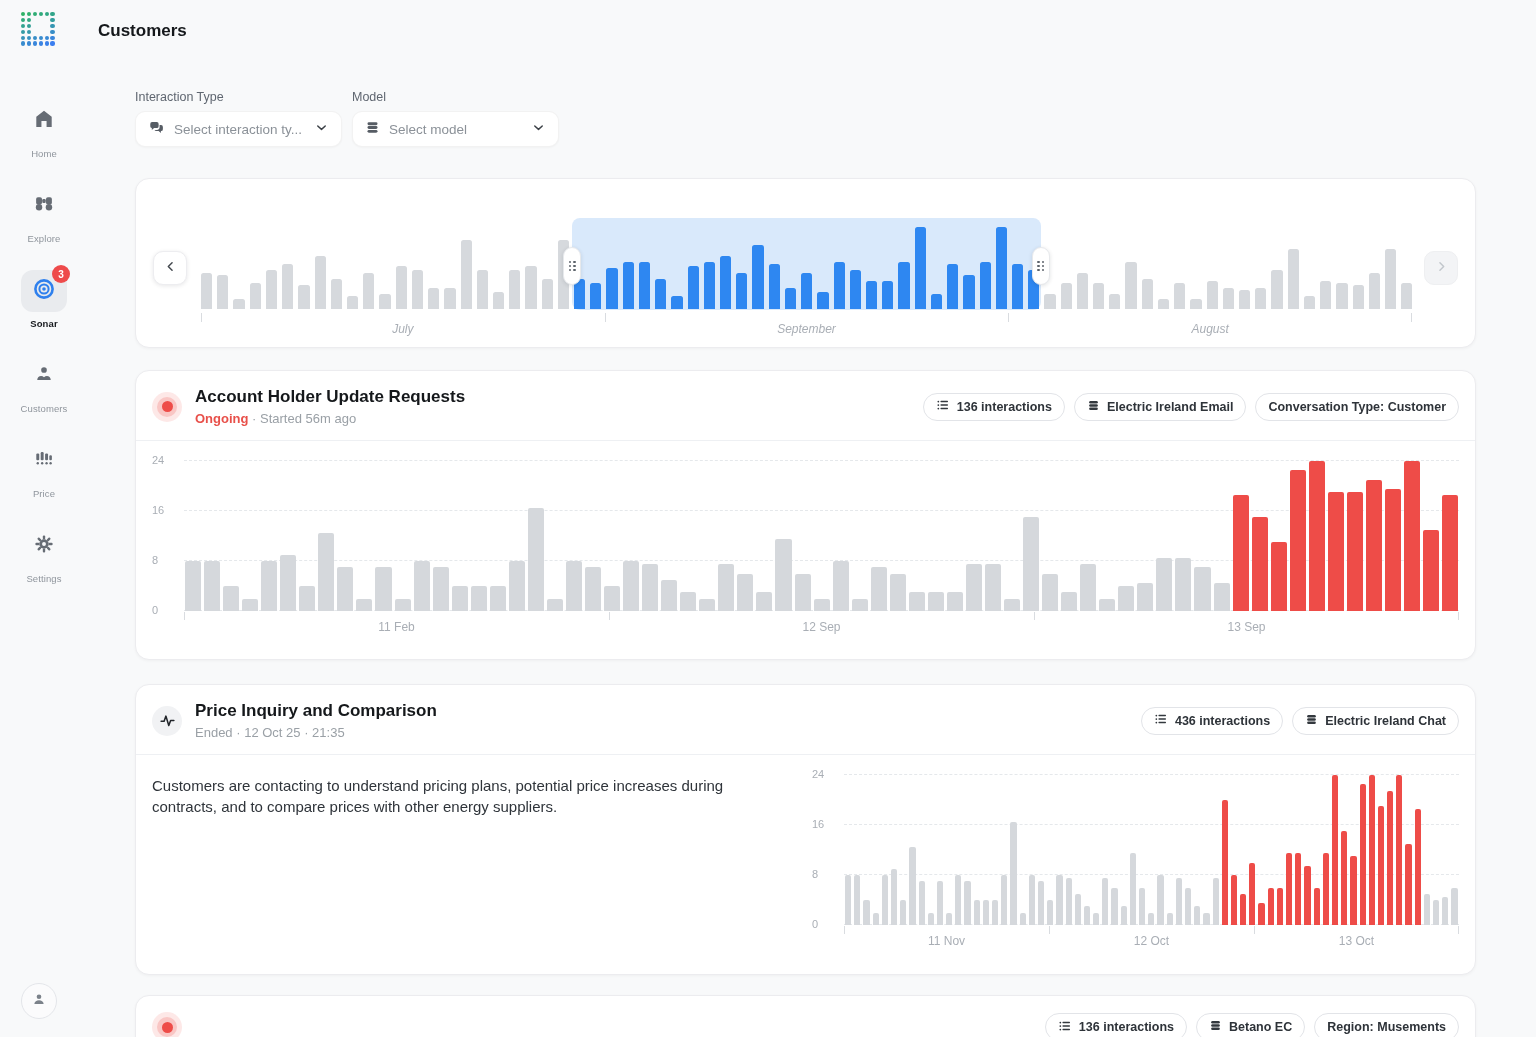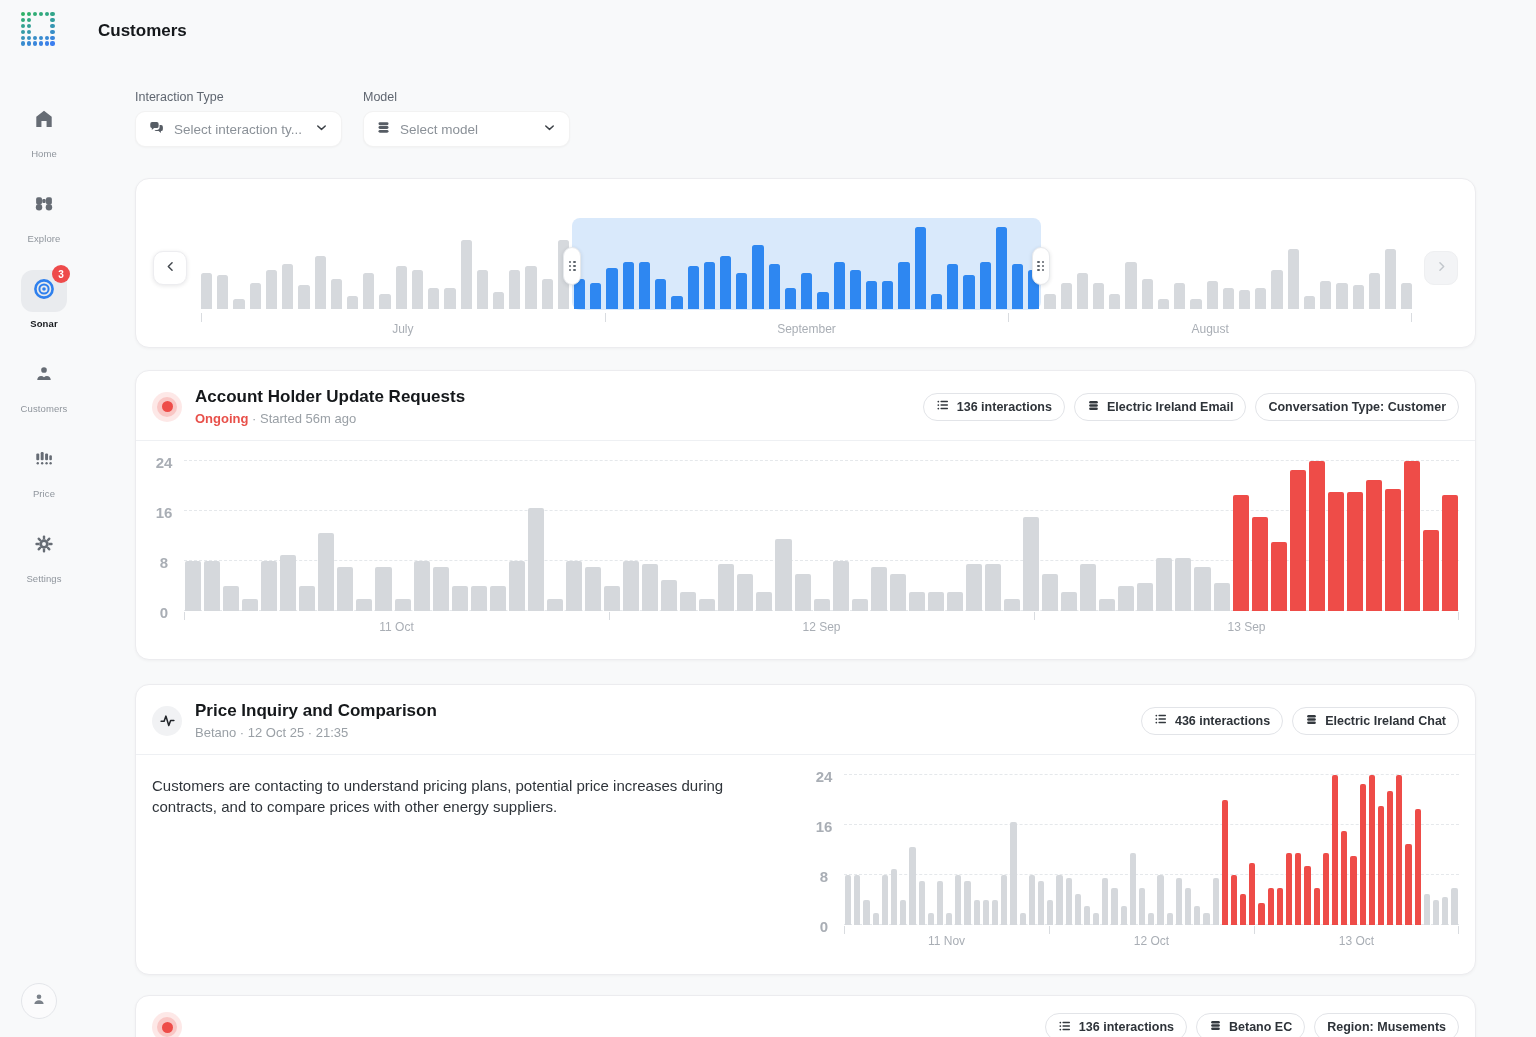--- a/index.html
+++ b/index.html
@@ -17,41 +17,41 @@
   .nav-item.active .icon-wrap { background:#e9ebee; }
   .nav-label { font-size:9.5px; color:#8f959c; letter-spacing:.1px; }
   .nav-item.active .nav-label { color:#16191d; font-weight:700; }
   .nav-badge { position:absolute; top:-5px; right:-3px; min-width:18px; height:18px; border-radius:9px; background:#ee4b4b; color:#fff; font-size:10px; font-weight:700; display:grid; place-items:center; padding:0 5px; }
   .avatar-btn { position:absolute; left:21px; bottom:18px; width:36px; height:36px; border-radius:50%; background:#fbfbfc; border:1px solid #e4e6ea; display:grid; place-items:center; cursor:pointer; }
 
   
   .main { position:absolute; left:88px; top:0; right:0; height:100%; }
   .page-title { position:absolute; left:10px; top:21px; font-size:17px; font-weight:700; color:#15181b; }
 
-  .filters { position:absolute; left:47px; top:90px; display:flex; gap:21px; }
+  .filters { position:absolute; left:47px; top:90px; display:flex; gap:10px; }
   .filter-label { font-size:12.5px; color:#5f6670; margin-bottom:7px; }
   .select { display:flex; align-items:center; gap:9px; width:207px; height:36px; background:#fff; border:1px solid rgba(0,0,0,.05); border-radius:10px; padding:0 12px; cursor:pointer; box-shadow:0 1px 2px rgba(0,0,0,.03); }
   .select .val { flex:1; font-size:13.5px; color:#8b9198; text-align:left; white-space:nowrap; overflow:hidden; }
 
   
   .tl-card { position:absolute; left:47px; top:178px; width:1341px; height:170px; background:#fff; border:1px solid #ececef; border-radius:14px; box-shadow:0 1px 3px rgba(20,24,30,.04); }
   .tl-range { position:absolute; top:15px; left:0; right:0; text-align:center; font-size:15px; font-weight:700; color:#17191d; }
   .tl-nav { position:absolute; top:72px; width:34px; height:34px; border-radius:10px; display:grid; place-items:center; cursor:pointer; }
   .tl-nav.left  { left:17px; background:#fff; border:1px solid #ededf0; box-shadow:0 1px 4px rgba(20,24,30,.10); }
   .tl-nav.right { right:17px; background:#f3f4f6; border:1px solid #eeeff1; }
   .tl-plot { position:absolute; left:65px; right:63px; top:44px; height:86px; }
   .tl-sel { position:absolute; top:-5px; bottom:-1px; background:#d9e9fb; border-radius:8px; }
   .tl-bars { position:absolute; inset:0; display:flex; align-items:flex-end; gap:5px; }
   .tl-bar { flex:1; background:#d6d9dd; border-radius:2.5px 2.5px 0 0; min-height:4px; }
   .tl-bar.sel { background:#2e87f1; }
   .tl-handle { position:absolute; top:50%; transform:translate(-50%,-50%); width:18px; height:38px; background:#fff; border:1px solid #e7e9ec; border-radius:9px; box-shadow:0 1px 4px rgba(20,24,30,.12); display:grid; place-items:center; cursor:ew-resize; z-index:2; }
   .grip { display:grid; grid-template-columns:repeat(2,2.2px); gap:2.2px; }
   .grip i { width:2.2px; height:2.2px; border-radius:50%; background:#5d636b; }
   .tl-axis { position:absolute; left:65px; right:63px; top:134px; display:flex; }
-  .tl-axis .cell { flex:1; position:relative; display:flex; justify-content:center; padding-top:9px; font-size:12px; color:#a9aeb5; }
+  .tl-axis .cell { flex:1; position:relative; display:flex; justify-content:center; padding-top:9px; font-size:12px; color:#a9aeb5;font-style:italic; }
   .tl-axis .cell::before { content:''; position:absolute; left:0; top:0; height:9px; border-left:1px solid #d9dce0; }
   .tl-axis::after { content:''; position:absolute; right:0; top:0; height:9px; border-left:1px solid #d9dce0; }
 
   
   .card { position:absolute; left:47px; width:1341px; background:#fff; border:1px solid #ececef; border-radius:14px; box-shadow:0 1px 3px rgba(20,24,30,.04); cursor:pointer; }
   .card-1 { top:370px; height:290px; }
   .card-2 { top:684px; height:291px; }
   .card-3 { top:995px; height:240px; }
   .card-head { display:flex; align-items:center; gap:13px; padding:16px 16px 14px 16px; }
   .card-title { font-size:17px; font-weight:700; color:#15181b; }
@@ -65,21 +65,21 @@
 
   .pulse { width:30px; height:30px; border-radius:50%; background:rgba(238,76,72,.13); display:grid; place-items:center; flex:0 0 auto; }
   .pulse-mid { width:20px; height:20px; border-radius:50%; background:rgba(238,76,72,.22); display:grid; place-items:center; }
   .pulse-core { width:11px; height:11px; border-radius:50%; background:#ee4c48; }
   .act-circle { width:30px; height:30px; border-radius:50%; background:#f1f2f4; display:grid; place-items:center; flex:0 0 auto; }
 
   
   .chart { flex:1; }
   .plot { position:relative; height:150px; margin-left:32px; }
   .grid { position:absolute; left:0; right:0; height:0; border-top:1px dashed #e5e8eb; }
-  .grid .yl { position:absolute; left:-32px; top:-7px; width:24px; text-align:center; font-size:15px; color:#a9aeb5;font-weight:bold; }
+  .grid .yl { position:absolute; left:-32px; top:-7px; width:24px; text-align:left; font-size:11px; color:#a9aeb5; }
   .bars { position:absolute; left:1px; right:1px; top:0; bottom:0; display:flex; align-items:flex-end; gap:3px; }
   .bar { flex:1; background:#d5d8dc; border-radius:2px 2px 0 0; }
   .bar.red { background:#ee4c48; }
   .xaxis { position:relative; display:flex; margin-left:32px; margin-top:1px; }
   .xaxis .cell { flex:1; position:relative; display:flex; justify-content:center; padding-top:8px; font-size:12px; color:#a9aeb5; }
   .xaxis .cell::before { content:''; position:absolute; left:0; top:0; height:8px; border-left:1px solid #d9dce0; }
   .xaxis::after { content:''; position:absolute; right:0; top:0; height:8px; border-left:1px solid #d9dce0; }
 </style>
 </head>
 <body>
@@ -533,39 +533,39 @@
                 <div class="bar red" style="height: 79.1667%;"></div>
                 <div class="bar red" style="height: 79.1667%;"></div>
                 <div class="bar red" style="height: 87.5%;"></div>
                 <div class="bar red" style="height: 81.25%;"></div>
                 <div class="bar red" style="height: 100%;"></div>
                 <div class="bar red" style="height: 54.1667%;"></div>
                 <div class="bar red" style="height: 77.0833%;"></div>
               </div>
             </div>
             <div class="xaxis">
-              <div class="cell">11 Oct</div>
+              <div class="cell">11 Feb</div>
               <div class="cell">12 Sep</div>
               <div class="cell">13 Sep</div>
             </div>
           </div>
       </div>
     </article>
 
     <article class="card card-2">
       <header class="card-head">
         <span class="act-circle">
           <svg width="17" height="17" viewBox="0 0 24 24">
               <polyline points="3,13 7.2,13 9.8,5.8 13.8,19 16.4,12 21,12" fill="none" stroke="#22262b" stroke-width="2.2" stroke-linecap="round" stroke-linejoin="round"></polyline>
             </svg>
         </span>
         <div>
           <div class="card-title">Price Inquiry and Comparison</div>
           <div class="card-sub">
-            <span>Betano</span>
+            <span>Ended</span>
             <span>·</span>
             <span>12 Oct 25 · 21:35</span>
           </div>
         </div>
         <div class="head-badges">
           <span class="badge">
             <span><svg width="14" height="14" viewBox="0 0 24 24">
                   <g fill="#33383e">
                     <circle cx="4" cy="6" r="1.5"></circle>
                     <rect x="7.6" y="4.9" width="13" height="2.2" rx="1.1"></rect>

